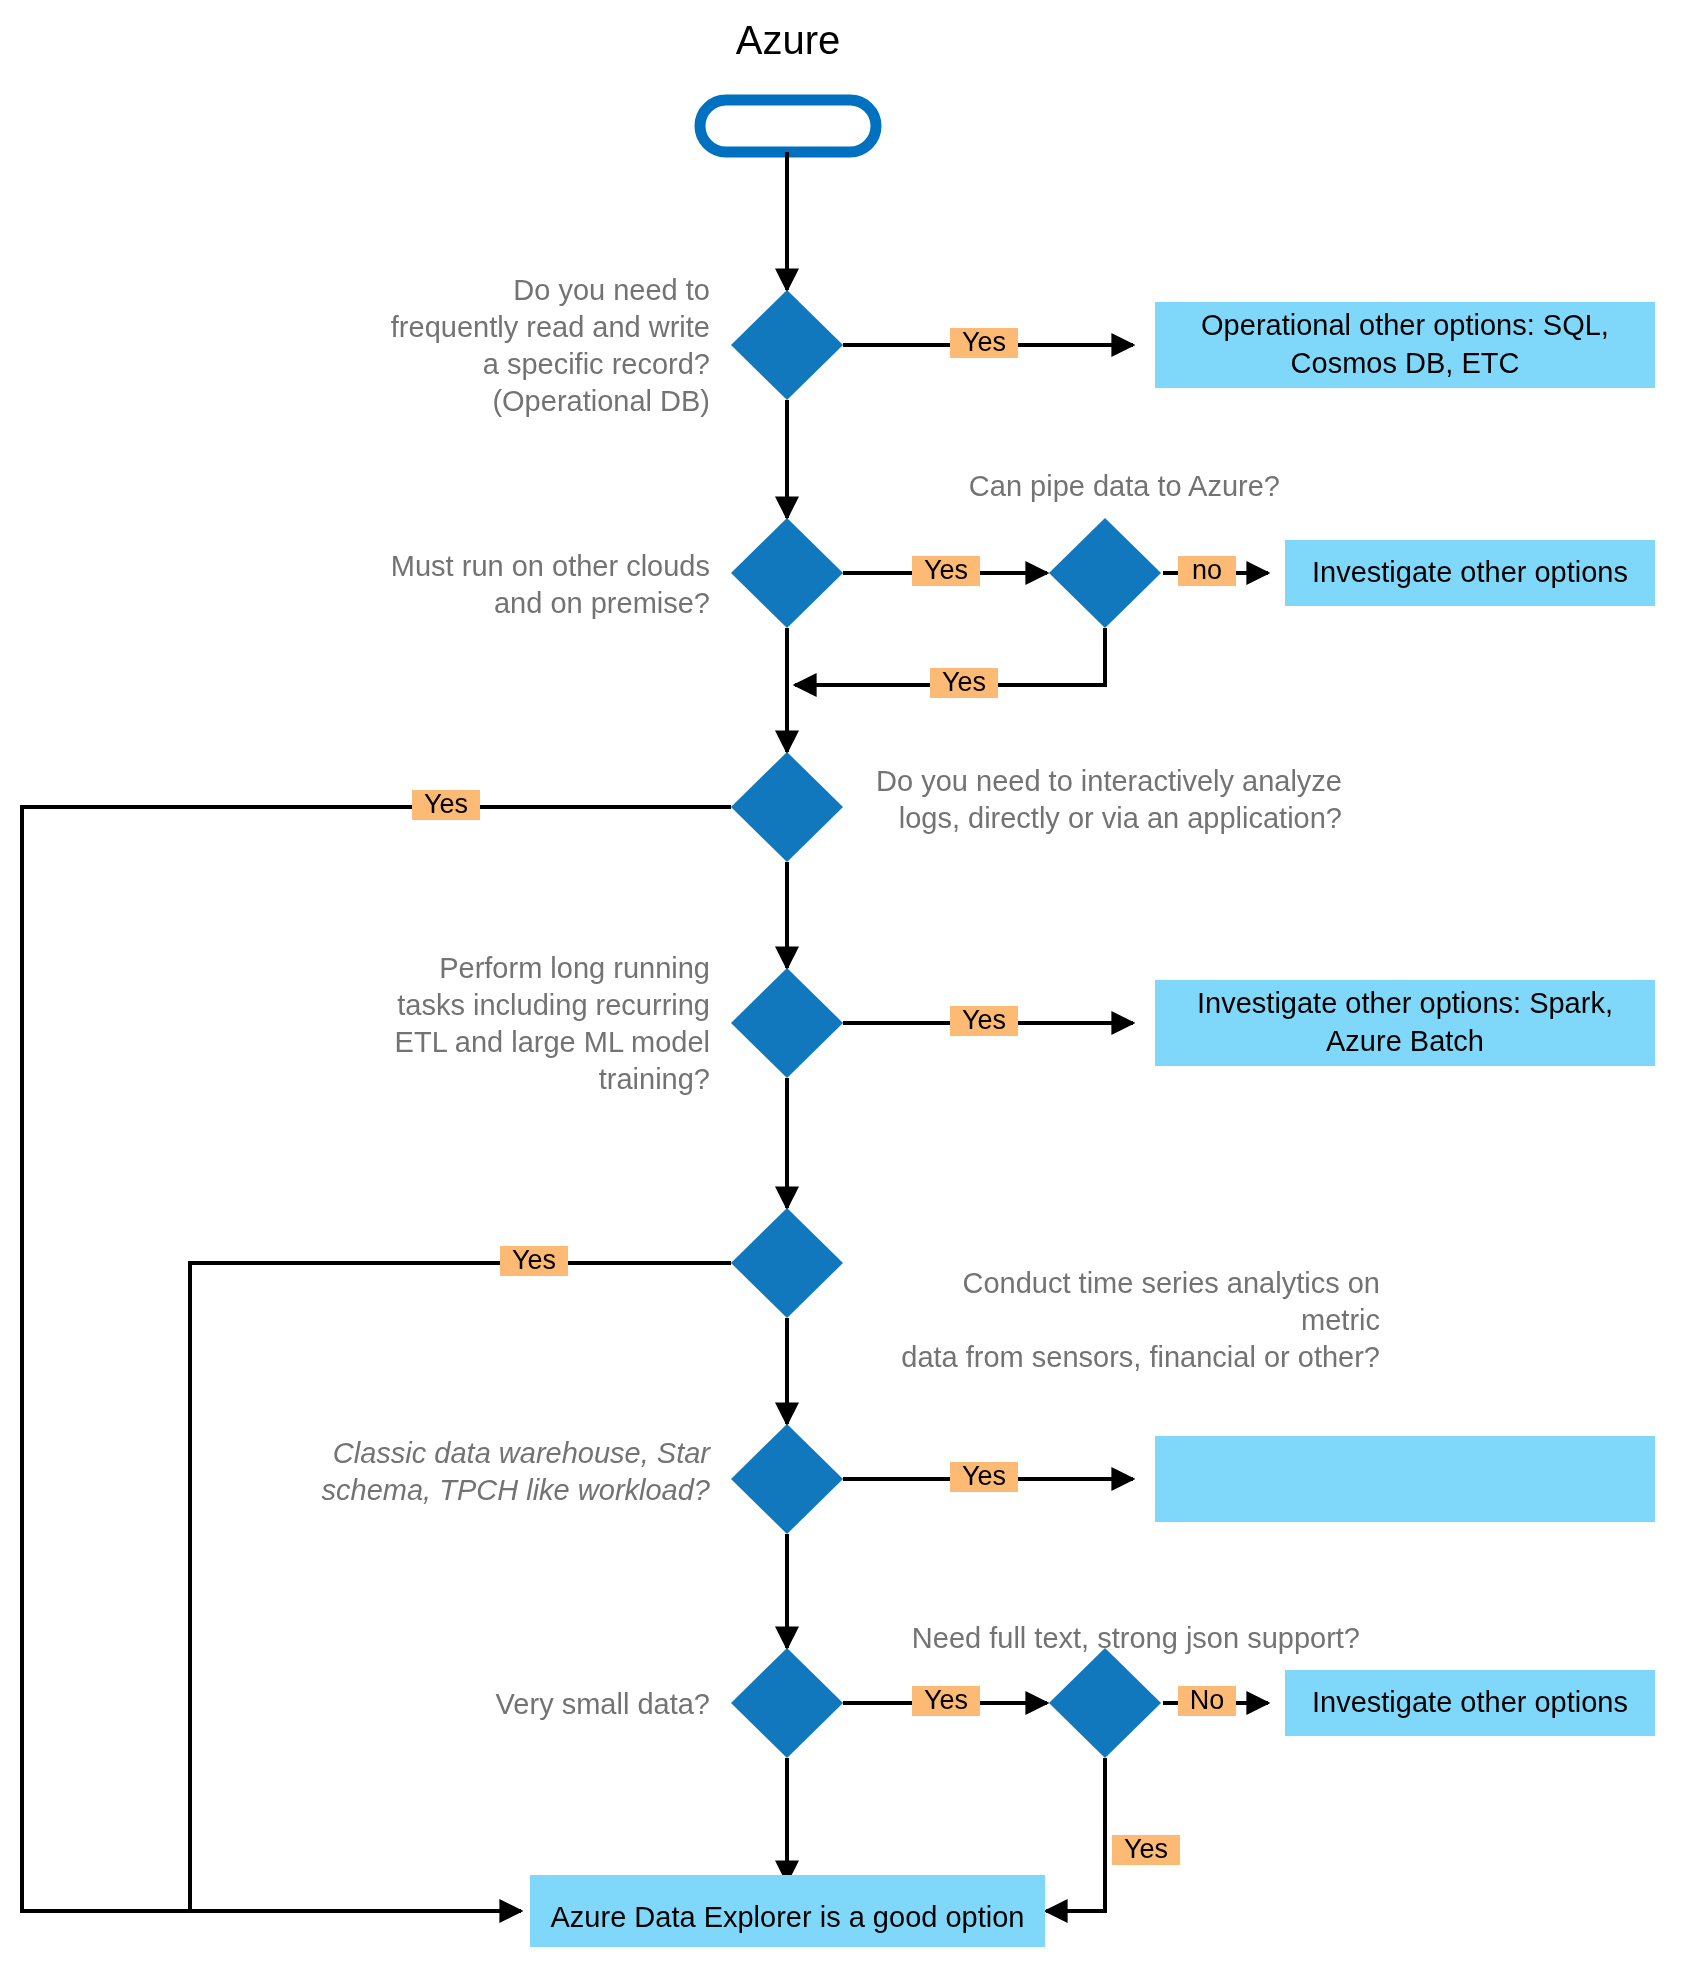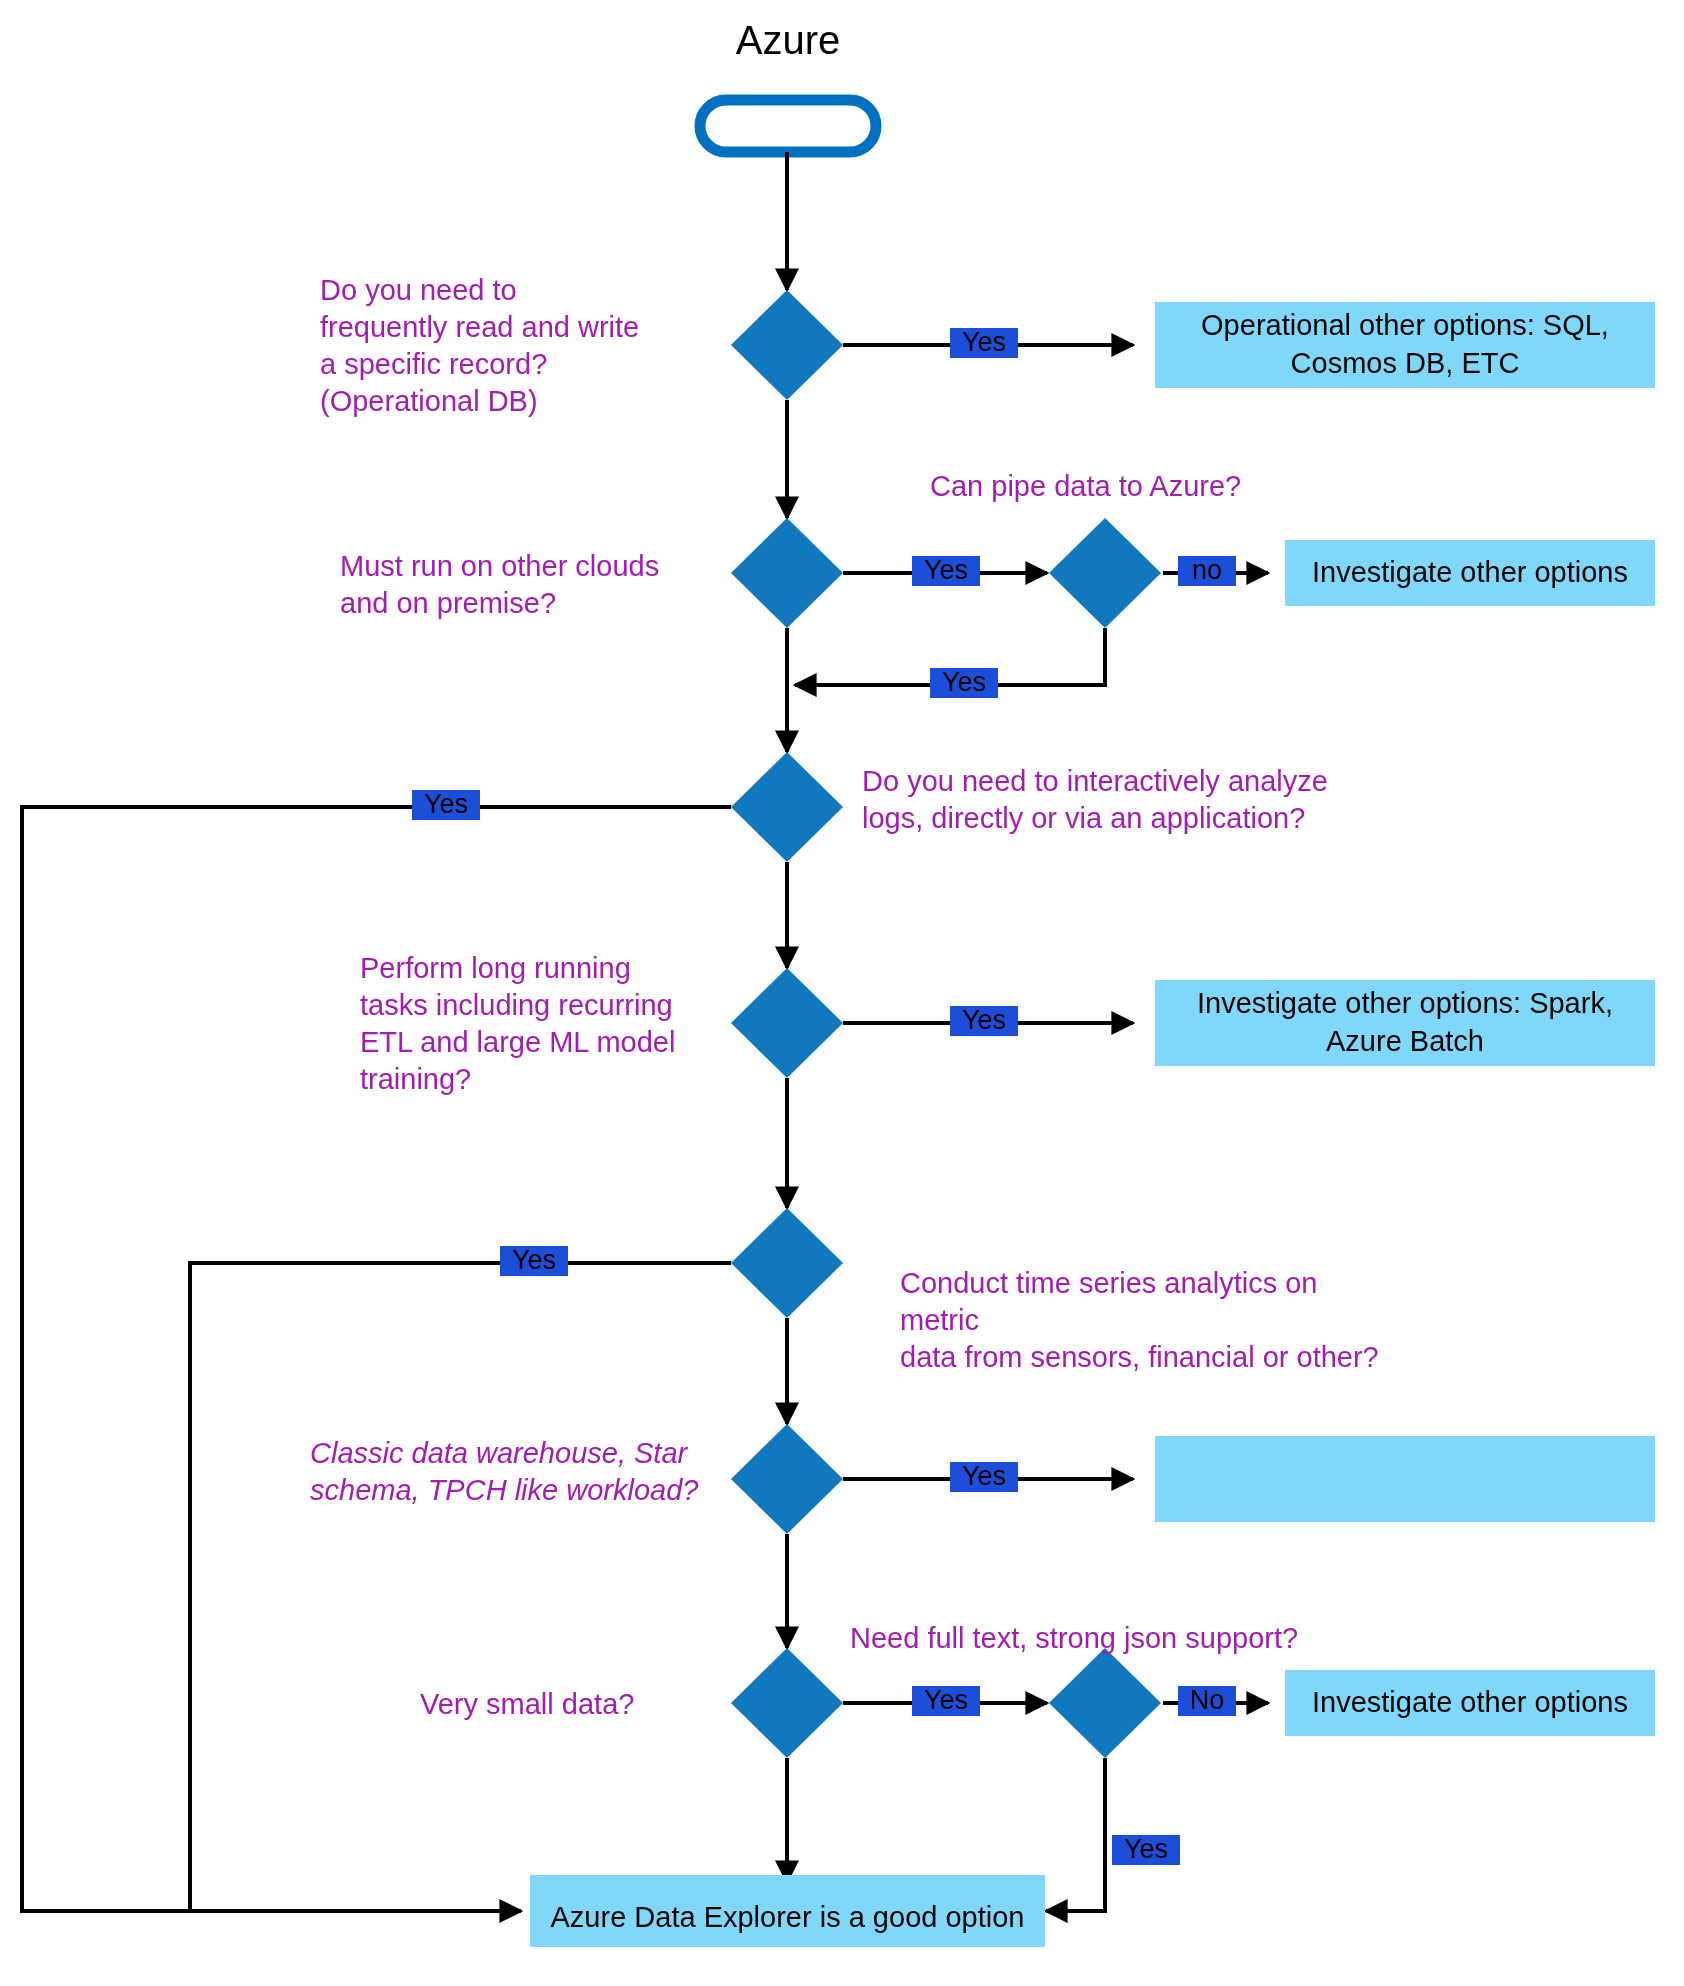--- a/index.html
+++ b/index.html
@@ -23,31 +23,31 @@
   }
   svg.layer {
     position: absolute;
     top: 0;
     left: 0;
     width: 1684px;
     height: 1986px;
   }
   .node-text {
     position: absolute;
-    text-align: left;
+    text-align: right;
     line-height: 1.28;
     white-space: pre-line;
-    color: #a21caf;
+    color: #737373;
   }
   .q-label { font-size: 29px; }
   .edge-label {
     position: absolute;
     font-size: 27px;
     text-align: center;
-    background: #1d4ed8;
+    background: #fdba74;
     padding: 0 4px;
     line-height: 1.1;
   }
   .box-text {
     position: absolute;
     display: flex;
     align-items: center;
     justify-content: center;
     text-align: center;
     font-size: 29px;

